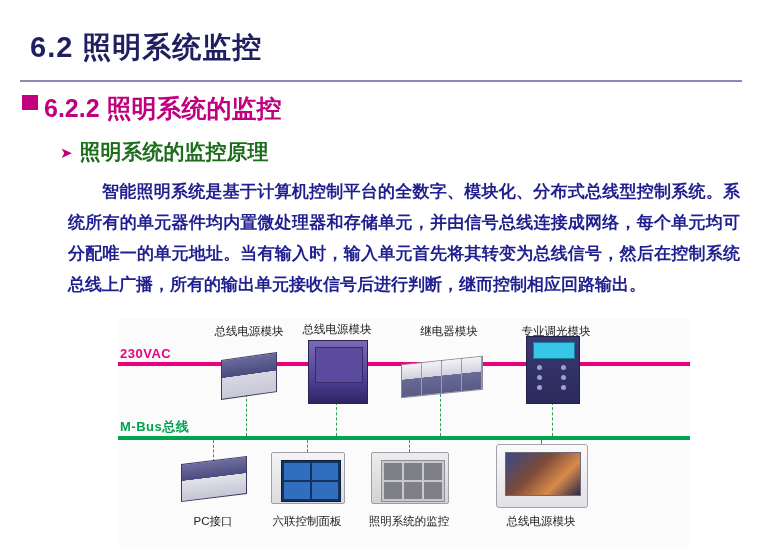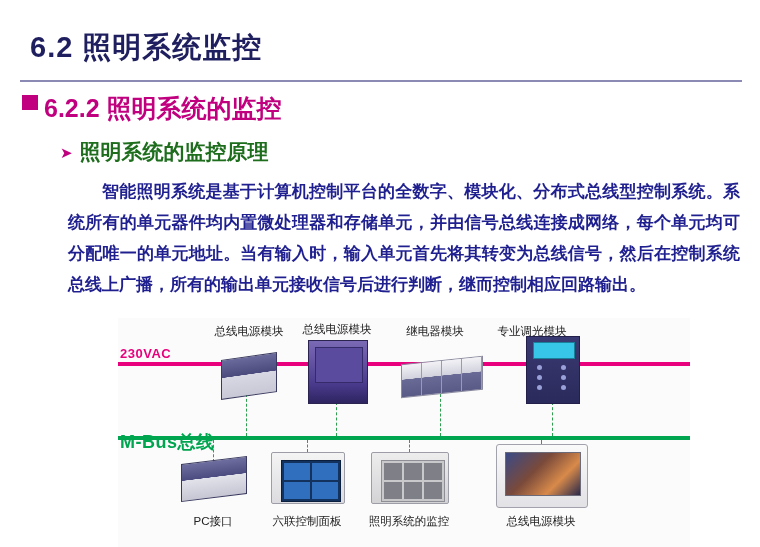--- a/index.html
+++ b/index.html
@@ -132,22 +132,22 @@
     left: 2px;
     top: 28px;
     font-size: 13px;
     font-weight: bold;
     color: #e8007d;
     letter-spacing: .5px;
   }
   .bus-label-green {
     position: absolute;
     left: 2px;
-    top: 112px;
-    font-size: 18px;
+    top: 100px;
+    font-size: 13px;
     font-weight: bold;
     color: #00a550;
     letter-spacing: .5px;
   }
 
   .dev-caption {
     position: absolute;
     font-size: 11.5px;
     color: #222222;
     white-space: nowrap;
@@ -294,32 +294,32 @@
         <span class="face"></span>
       </div>
     <div class="dev-caption" style="left:168px; top:4px; width:102px;">总线电源模块</div>
 
     <div class="dev mod-relay">
         <i></i>
         <i></i>
         <i></i>
         <i></i>
       </div>
-    <div class="dev-caption" style="left:279px; top:6px; width:76px;">继电器模块</div>
+    <div class="dev-caption" style="left:293px; top:6px; width:76px;">继电器模块</div>
 
     <div class="dev mod-prodim">
       <span class="screen"></span>
       <span class="dot" style="left:10px; top:28px;"></span>
       <span class="dot" style="left:10px; top:38px;"></span>
       <span class="dot" style="left:10px; top:48px;"></span>
       <span class="dot" style="left:34px; top:28px;"></span>
       <span class="dot" style="left:34px; top:38px;"></span>
       <span class="dot" style="left:34px; top:48px;"></span>
     </div>
-    <div class="dev-caption" style="left:363px; top:6px; width:102px;">专业调光模块</div>
+    <div class="dev-caption" style="left:387px; top:6px; width:102px;">专业调光模块</div>
 
     <div class="dev mod-pc"></div>
     <div class="dev-caption" style="left:58px; top:196px; width:74px;">PC接口</div>
 
     <div class="dev panel4">
       <span class="inner">
           <span></span>
           <span></span>
           <span></span>
           <span></span>

